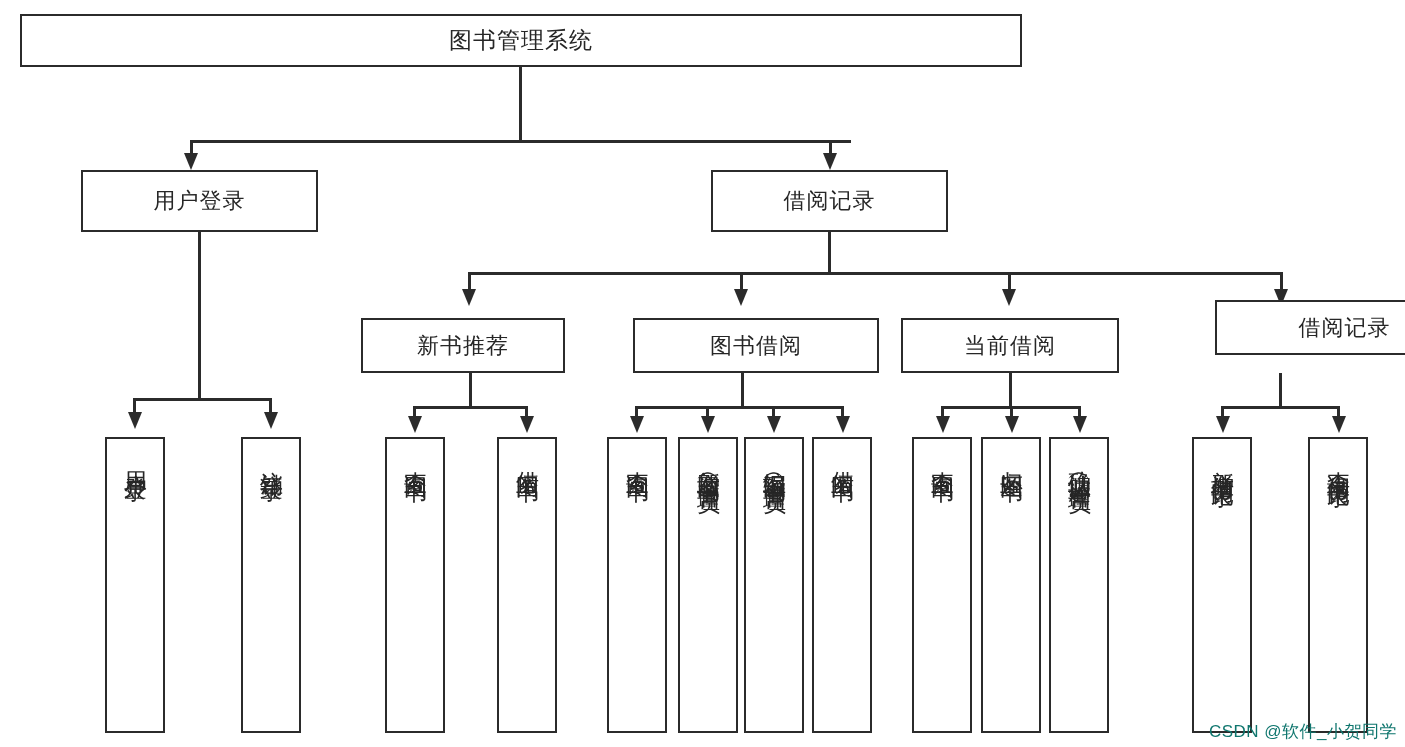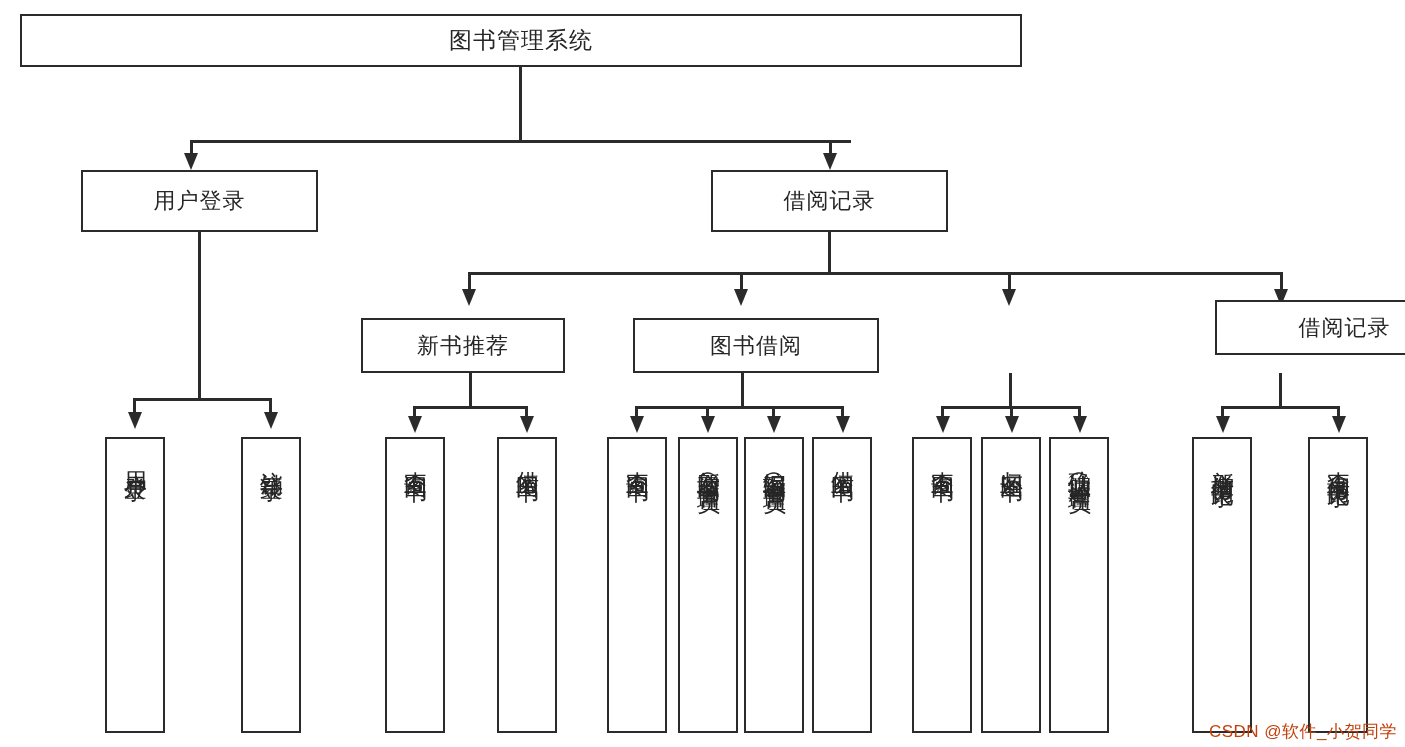--- a/index.html
+++ b/index.html
@@ -52,21 +52,21 @@
     border-left:7px solid transparent;
     border-right:7px solid transparent;
     border-top:17px solid #2b2b2b;
   }
 
   
   #watermark{
     position:absolute;
     right:8px;bottom:4px;
     font-size:17px;
-    color:#c2410c;
+    color:#0f766e;
     letter-spacing:.5px;
     white-space:nowrap;
     pointer-events:none;
   }
 </style>
 </head>
 <body>
 
 <div id="canvas">
 
@@ -106,20 +106,23 @@
   <div class="arrow" style="left:734px;top:289px;"></div>
   <div class="arrow" style="left:1002px;top:289px;"></div>
   <div class="arrow" style="left:1274px;top:289px;"></div>
 
   <div class="node h-node" style="left:361px;top:318px;width:204px;height:55px;">
     <span class="lbl">新书推荐</span>
   </div>
   <div class="node h-node" style="left:633px;top:318px;width:246px;height:55px;">
     <span class="lbl">图书借阅</span>
   </div>
+  <div class="node h-node" style="left:901px;top:318px;width:218px;height:55px;">
+    <span class="lbl">当前借阅</span>
+  </div>
   <div class="node h-node" style="left:1171px;top:300px;width:259px;height:55px;margin-left:44px;">
     <span class="lbl">借阅记录</span>
   </div>
 
   <div class="vline" style="left:469px;top:373px;height:35px;"></div>
   <div class="hline" style="left:413px;top:406px;width:114px;"></div>
   <div class="vline" style="left:413px;top:406px;height:12px;"></div>
   <div class="vline" style="left:525px;top:406px;height:12px;"></div>
   <div class="arrow" style="left:408px;top:416px;"></div>
   <div class="arrow" style="left:520px;top:416px;"></div>

